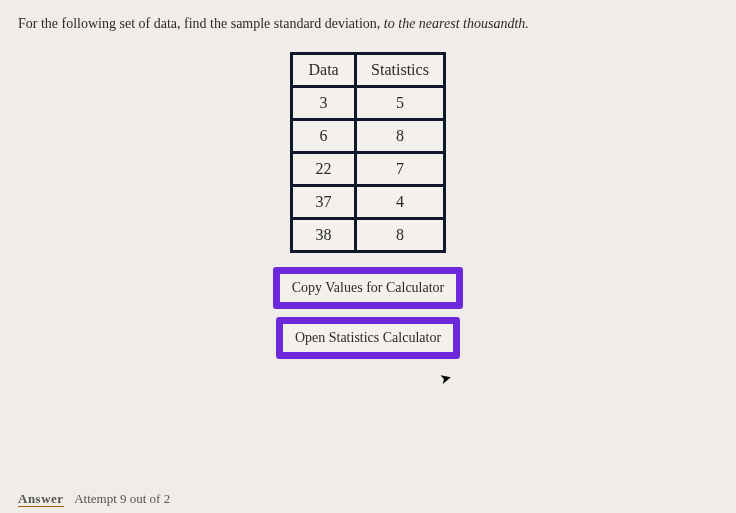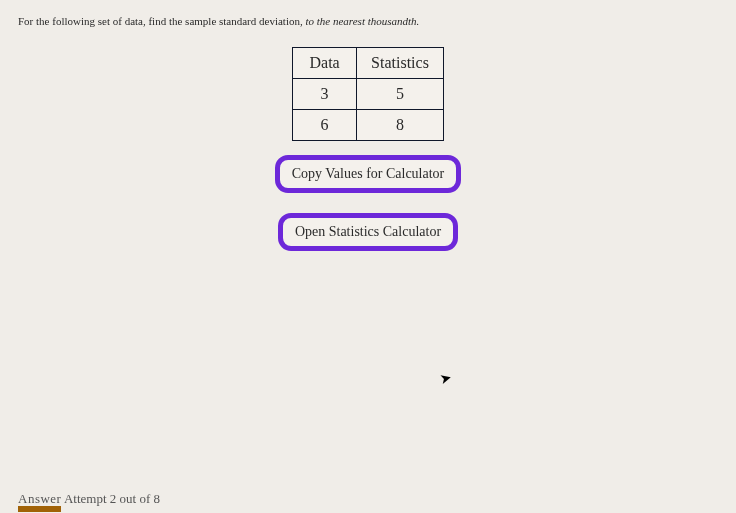--- a/index.html
+++ b/index.html
@@ -7,68 +7,68 @@
     width: 736px;
     height: 513px;
     font-family: Georgia, 'Times New Roman', serif;
     background: #f0ede8;
     color: #2a2a2a;
     overflow: hidden;
     position: relative;
   }
   .prompt {
     padding: 14px 18px 18px 18px;
-    font-size: 11px;
+    font-size: 14px;
     line-height: 1.4;
   }
   .prompt .italic { font-style: italic; }
   .center-col {
     display: flex;
     flex-direction: column;
     align-items: center;
   }
   table.freq {
     border-collapse: collapse;
     background: #f4f1ec;
   }
   table.freq th, table.freq td {
-    border: 1px solid #0f172a;
+    border: 3px solid #0f172a;
     padding: 6px 14px;
     text-align: center;
     font-size: 16px;
     font-weight: normal;
     min-width: 64px;
   }
   table.freq th {
     font-weight: normal;
   }
   .btn {
     font-family: Georgia, 'Times New Roman', serif;
     font-size: 14px;
     padding: 6px 12px;
     background: #f4f1ec;
-    border: 5px solid #6d28d9;
-    border-radius: 13px;
+    border: 7px solid #6d28d9;
+    border-radius: 3px;
     cursor: pointer;
     margin-top: 14px;
     color: #2a2a2a;
   }
-  .btn + .btn { margin-top: 20px; }
+  .btn + .btn { margin-top: 8px; }
   .footer {
     position: absolute;
     bottom: 6px;
     left: 18px;
     font-size: 13px;
     color: #555;
   }
   .footer .label {
-    font-weight: normal;
+    font-weight: bold;
     letter-spacing: 0.5px;
-    margin-right: 0;
-    border-bottom: 6px solid #a16207;
+    margin-right: 8px;
+    border-bottom: 1px solid #a16207;
   }
   .cursor {
     position: absolute;
     left: 440px;
     top: 370px;
     font-size: 14px;
     color: #000;
     transform: rotate(-15deg);
     pointer-events: none;
   }
@@ -90,25 +90,37 @@
     </thead>
     <tbody>
       <tr>
         <td>3</td>
         <td>5</td>
       </tr>
       <tr>
         <td>6</td>
         <td>8</td>
       </tr>
+      <tr>
+        <td>22</td>
+        <td>7</td>
+      </tr>
+      <tr>
+        <td>37</td>
+        <td>4</td>
+      </tr>
+      <tr>
+        <td>38</td>
+        <td>8</td>
+      </tr>
     </tbody>
   </table>
 
   <button class="btn">Copy Values for Calculator</button>
   <button class="btn">Open Statistics Calculator</button>
 </div>
 
 <span class="cursor">➤</span>
 
 <div class="footer">
   <span class="label">Answer</span>
-  <span>Attempt 2 out of 8</span>
+  <span>Attempt 9 out of 2</span>
 </div>
 
 </body></html>

